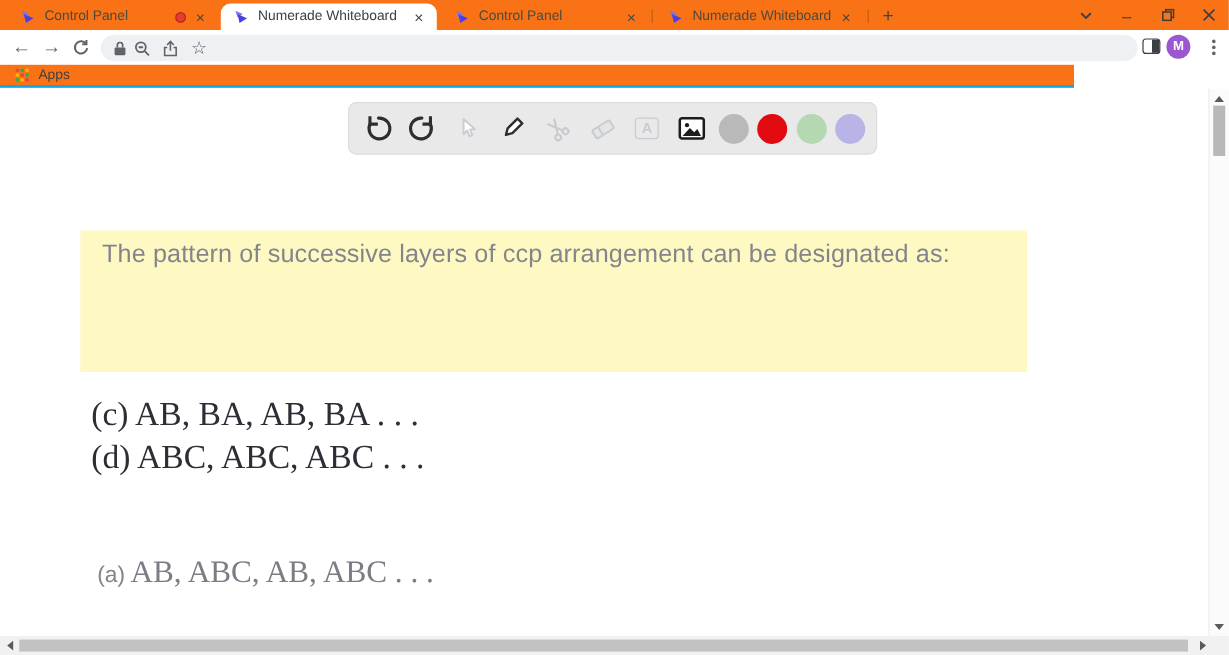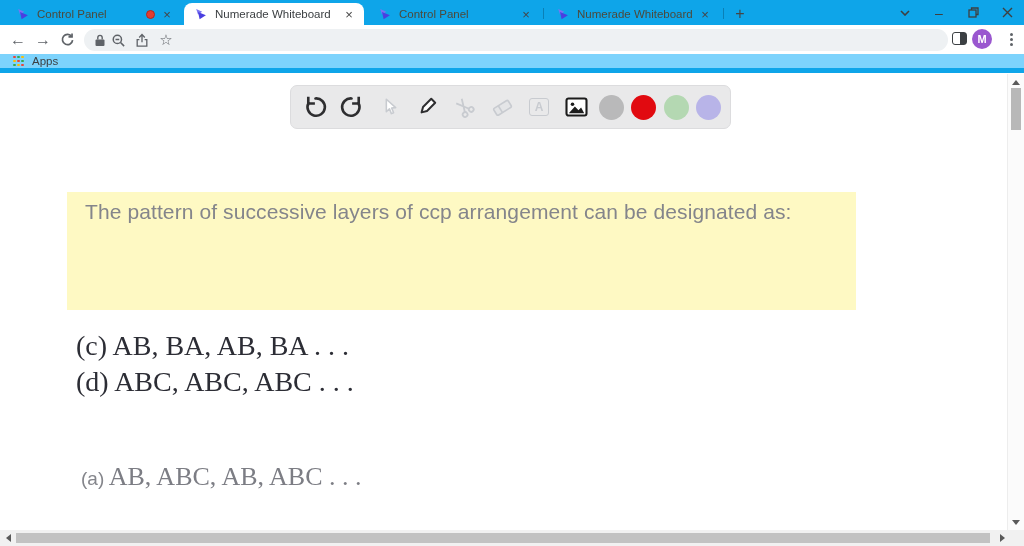--- a/index.html
+++ b/index.html
@@ -1,20 +1,20 @@
 <!DOCTYPE html>
 <html><head>
 <meta charset="utf-8">
 <style>
   * { margin:0; padding:0; box-sizing:border-box; }
   html,body { width:1024px; height:546px; overflow:hidden; background:#fff;
               font-family:"Liberation Sans", sans-serif; }
 
   
-  #tabstrip { position:absolute; left:0; top:0; width:1024px; height:25px; background:#0ea5e9; }
+  #tabstrip { position:absolute; left:0; top:0; width:1024px; height:25px; background:#f97316; }
   .tab { position:absolute; top:3px; height:22px; display:flex; align-items:center; cursor:default; }
   .tab .title { font-size:11.5px; color:#4c4a3c; white-space:nowrap; overflow:hidden; flex:1; }
   .tab.active { background:#fff; border-radius:8px 8px 0 0; }
   .tab.active .title { color:#3c4043; }
   .favicon { width:14px; height:14px; margin:0 7px 0 10px; flex:0 0 auto; }
   .tab-close { width:16px; height:16px; margin:0 7px 0 4px; border-radius:8px; display:flex;
                align-items:center; justify-content:center; font-size:13px; color:#454545; }
   .rec-dot { width:9px; height:9px; border-radius:50%; background:#e33d31; border:1.5px solid #b3261e; margin-left:4px; }
   .tab-sep { position:absolute; top:8px; width:1px; height:11px; background:rgba(0,0,0,.22); }
   #new-tab { position:absolute; left:728px; top:3px; width:24px; height:22px; display:flex; align-items:center;
@@ -34,22 +34,22 @@
   #side-panel-btn { position:absolute; left:952px; top:7px; width:15px; height:13px;
                     border:1.7px solid #3c4043; border-radius:3px; }
   #side-panel-btn .half { position:absolute; right:0; top:0; width:45%; height:100%; background:#3c4043; }
   #avatar { position:absolute; left:972px; top:4px; width:20px; height:20px; border-radius:50%;
             color:#fff; font-size:11px; font-weight:bold; display:flex; align-items:center; justify-content:center; }
   #kebab { position:absolute; left:1003px; top:5px; width:16px; height:19px; display:flex; flex-direction:column;
            align-items:center; justify-content:center; gap:2px; }
   #kebab i { width:3px; height:3px; border-radius:50%; background:#5f6368; }
 
   
-  #bookmarks { position:absolute; left:0; top:54px; width:1024px; height:19px; background:#7dd3fc;
-               border-bottom:5px solid #0ea5e9; display:flex; align-items:center; }
+  #bookmarks { position:absolute; left:0; top:54px; width:895px; height:19px; background:#f97316;
+               border-bottom:2px solid #0ea5e9; display:flex; align-items:center; }
   #apps-grid { width:11px; height:11px; margin:0 8px 0 13px; display:grid;
                grid-template-columns:repeat(3,1fr); gap:1.5px; }
   #apps-grid i { width:2.6px; height:2.6px; border-radius:50%; }
   #apps-label { font-size:11.5px; color:#3c4043; }
 
   
   #wb-toolbar { position:absolute; left:290px; top:85px; width:441px; height:44px; background:#e9e9ea;
                 border:1px solid #dcdcde; border-radius:7px; display:flex; align-items:center;
                 justify-content:space-between; padding:0 9px; }
   .tool { width:30px; height:36px; display:flex; align-items:center; justify-content:center; }

